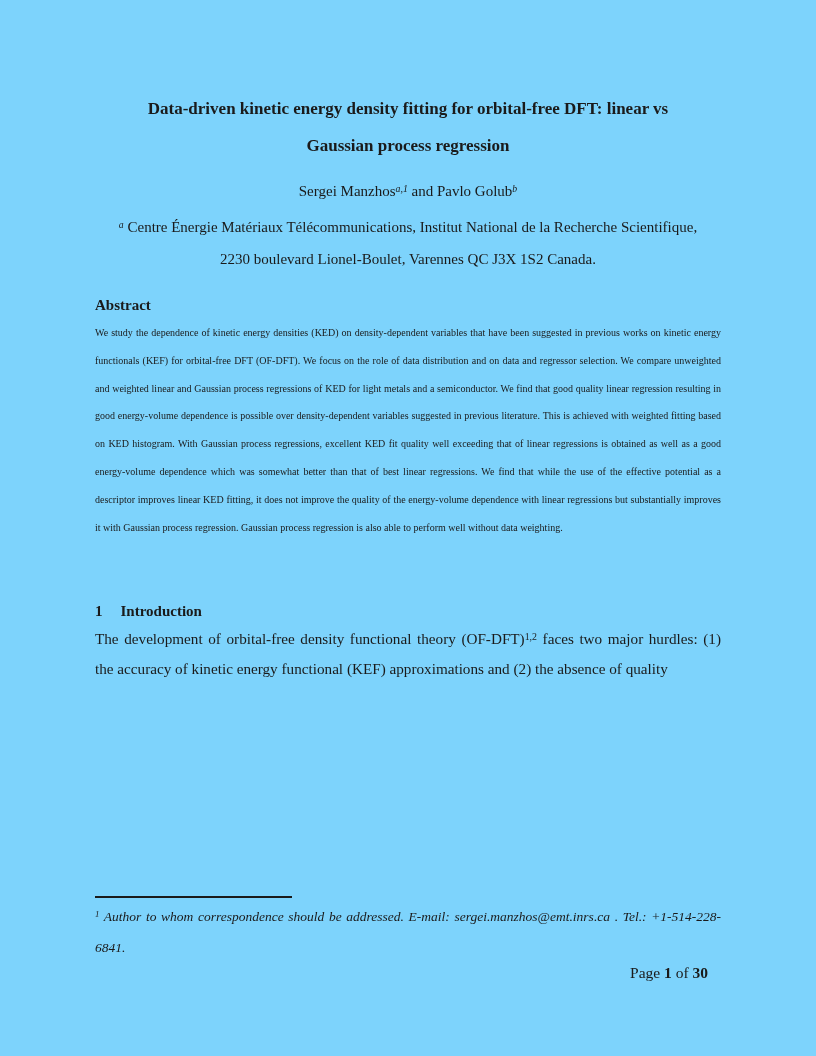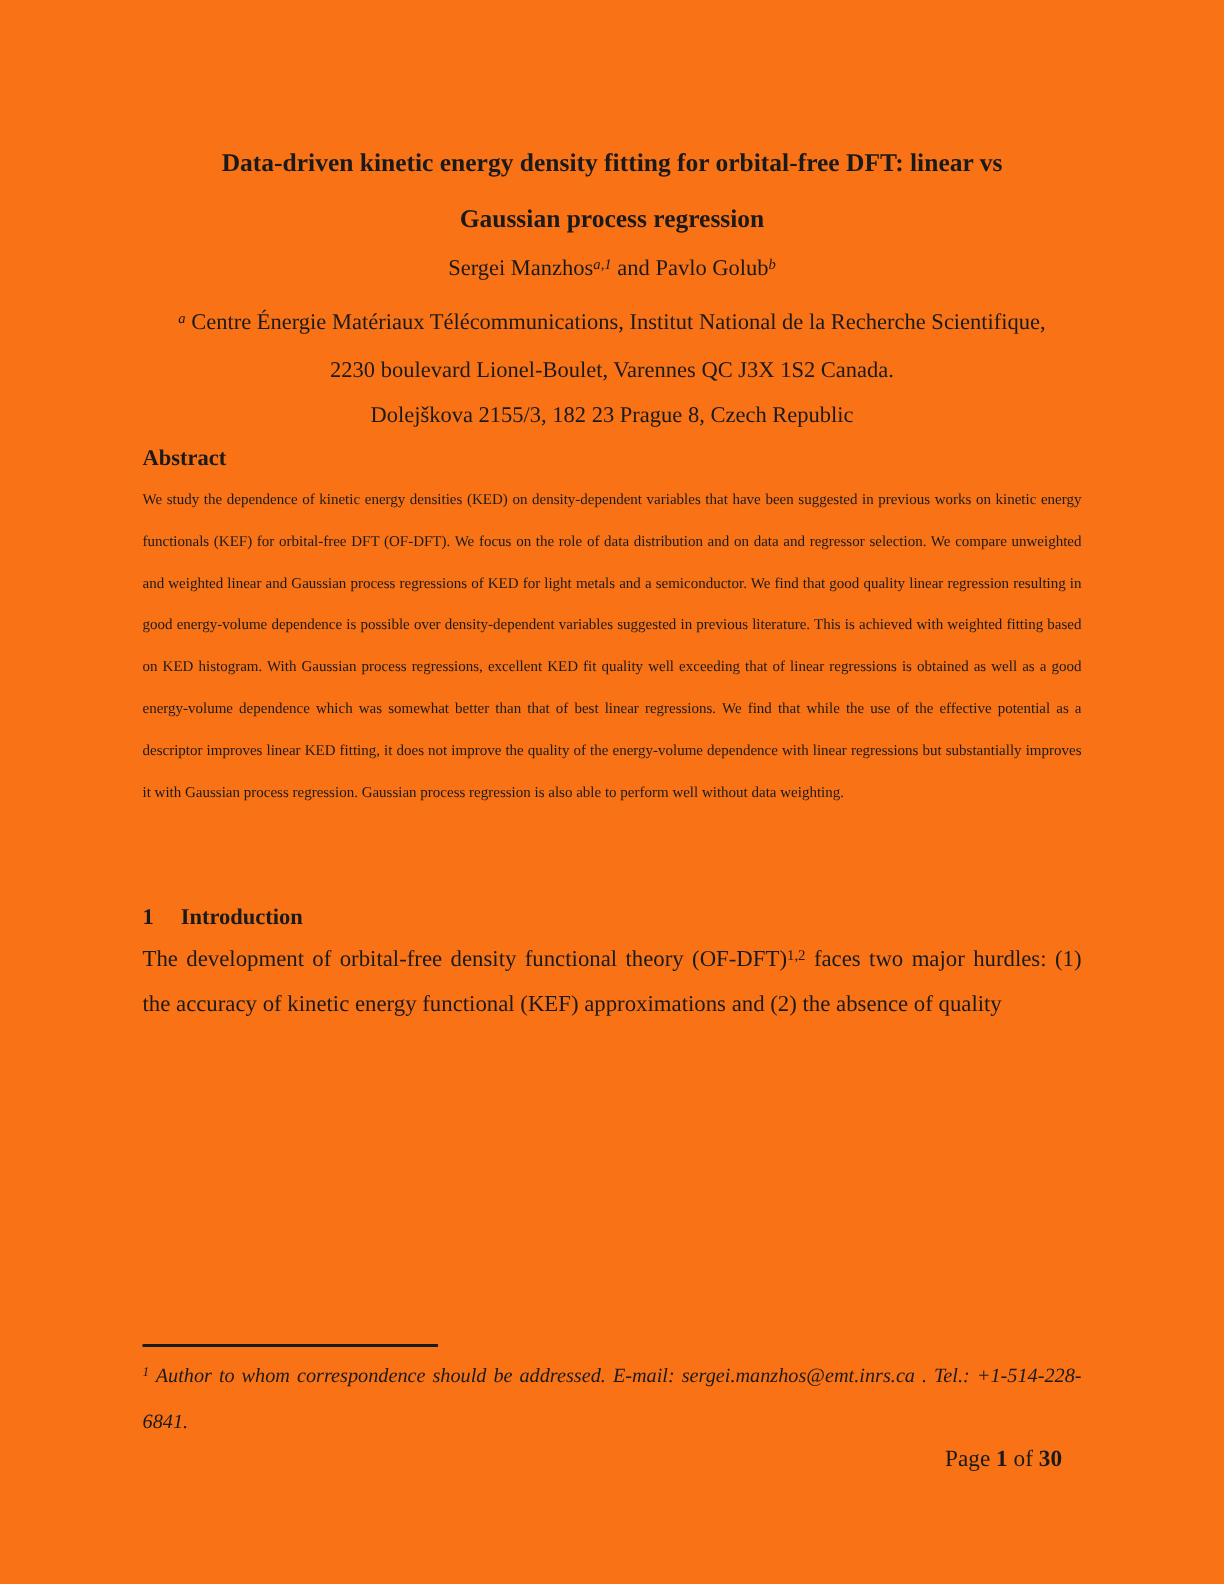--- a/index.html
+++ b/index.html
@@ -1,57 +1,57 @@
 <!DOCTYPE html>
 <html><head>
 <meta charset="utf-8">
 <style>
   html, body { margin: 0; padding: 0; background: #e8e8e8; }
   .page {
     position: relative;
     width: 816px;
     height: 1056px;
     margin: 0 auto;
-    background: #f97316;
+    background: #7dd3fc;
     color: #1a1a1a;
     font-family: "Liberation Serif", "DejaVu Serif", serif;
     overflow: hidden;
     box-sizing: border-box;
   }
   .content {
     padding: 90px 95px 0 95px;
   }
   .title {
     text-align: center;
     font-weight: bold;
     font-size: 17px;
     line-height: 37px;
   }
   .title-line { display: block; }
   .authors {
-    margin-top: 0;
+    margin-top: 12px;
     text-align: center;
     font-size: 15px;
     line-height: 30px;
   }
   .affiliations {
     margin-top: 4px;
     text-align: center;
     font-size: 15px;
     line-height: 30px;
   }
   .aff-line { display: block; white-space: nowrap; }
   .sup {
     font-size: 65%;
     position: relative;
     top: -0.45em;
   }
   .sup-i { font-style: italic; }
   .abstract-heading {
-    margin-top: 0;
+    margin-top: 17px;
     font-weight: bold;
     font-size: 15px;
     line-height: 28px;
   }
   .abstract-body {
     font-size: 10px;
     line-height: 27.8px;
     text-align: justify;
   }
   .section-heading {
@@ -104,21 +104,20 @@
       <span class="title-line">Gaussian process regression</span>
     </div>
 
     <div class="authors"><span>Sergei Manzhos</span><span class="sup sup-i">a,1</span>
       <span>and</span>
       <span>Pavlo Golub</span><span class="sup sup-i">b</span></div>
 
     <div class="affiliations">
       <span class="aff-line"><span class="sup sup-i">a</span> <span>Centre Énergie Matériaux Télécommunications, Institut National de la Recherche Scientifique,</span></span>
       <span class="aff-line"><span>2230 boulevard Lionel-Boulet, Varennes QC J3X 1S2 Canada.</span></span>
-      <span class="aff-line"><span>Dolejškova 2155/3, 182 23 Prague 8, Czech Republic</span></span>
     </div>
 
     <div class="abstract-heading">Abstract</div>
 
     <div class="abstract-body">We study the dependence of kinetic energy densities (KED) on density-dependent variables that have been suggested in previous works on kinetic energy functionals (KEF) for orbital-free DFT (OF-DFT). We focus on the role of data distribution and on data and regressor selection. We compare unweighted and weighted linear and Gaussian process regressions of KED for light metals and a semiconductor. We find that good quality linear regression resulting in good energy-volume dependence is possible over density-dependent variables suggested in previous literature. This is achieved with weighted fitting based on KED histogram. With Gaussian process regressions, excellent KED fit quality well exceeding that of linear regressions is obtained as well as a good energy-volume dependence which was somewhat better than that of best linear regressions. We find that while the use of the effective potential as a descriptor improves linear KED fitting, it does not improve the quality of the energy-volume dependence with linear regressions but substantially improves it with Gaussian process regression. Gaussian process regression is also able to perform well without data weighting.</div>
 
     <div class="section-heading">
       <span class="section-number">1</span><span class="section-title">Introduction</span>
     </div>
 

